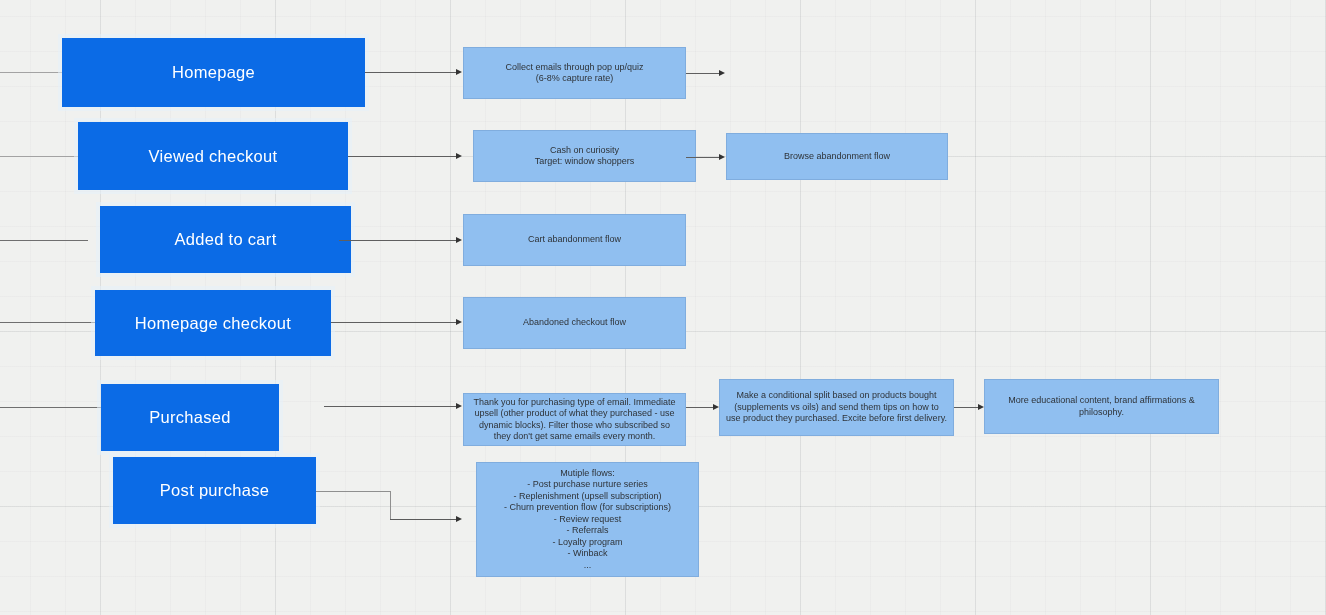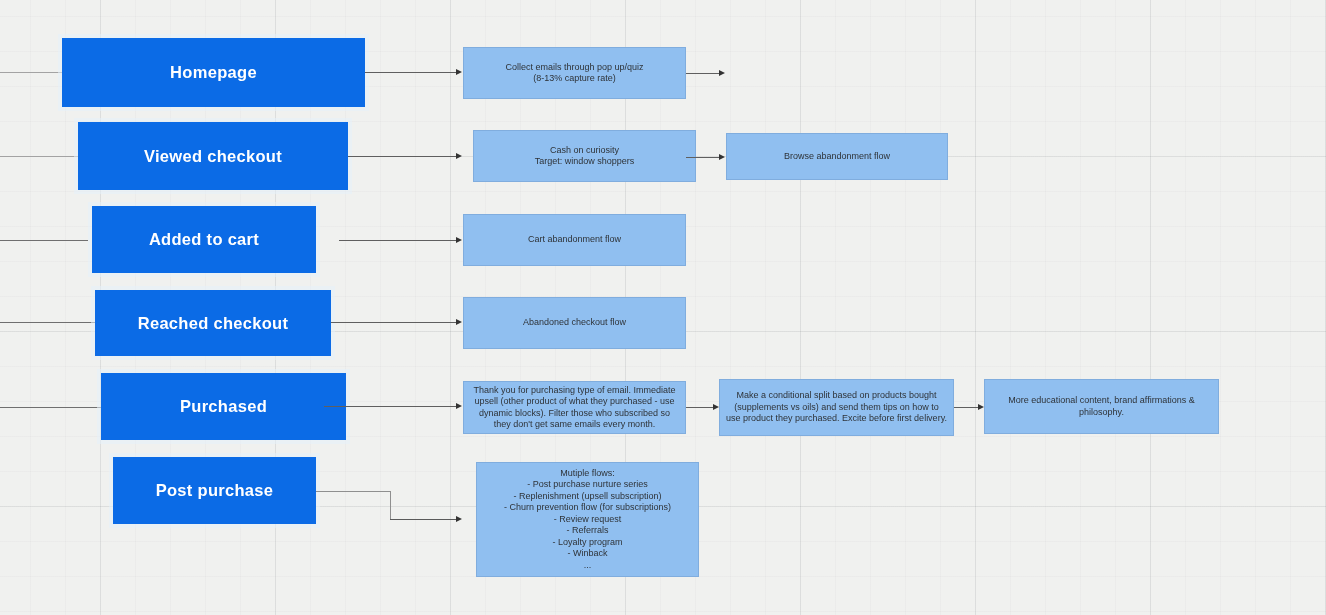--- a/index.html
+++ b/index.html
@@ -16,21 +16,20 @@
       linear-gradient(to bottom, rgba(90,100,105,0.035) 1px, transparent 1px);
     background-size:175px 175px,175px 175px,35px 35px,35px 35px;
     background-position:100px 0,0 156px,30px 0,0 16px;
   }
   .stage{
     position:absolute;
     background:#0b6be6;
     box-shadow:0 0 0 4px rgba(230,240,250,0.55);
     display:flex;align-items:center;justify-content:center;
     cursor:default;
-    font-weight:bold;
   }
   .stage-label{
     color:#ffffff;
     font-size:16.5px;
     letter-spacing:0.3px;
     white-space:nowrap;
   }
   .note{
     position:absolute;
     background:#90bff0;
@@ -65,27 +64,27 @@
   <div class="cl" style="left:0;top:240px;width:88px;background:#6f6f6f"></div>
   <div class="cl" style="left:0;top:322px;width:95px;background:#6f6f6f"></div>
   <div class="cl" style="left:0;top:407px;width:101px;background:#6f6f6f"></div>
 
   <div class="stage" style="left:62px;top:38px;width:303px;height:69px">
     <span class="stage-label">Homepage</span>
   </div>
   <div class="stage" style="left:78px;top:122px;width:270px;height:68px">
     <span class="stage-label">Viewed checkout</span>
   </div>
-  <div class="stage" style="left:92px;top:206px;width:224px;height:67px">
+  <div class="stage" style="left:100px;top:206px;width:251px;height:67px">
     <span class="stage-label">Added to cart</span>
   </div>
   <div class="stage" style="left:95px;top:290px;width:236px;height:66px">
-    <span class="stage-label">Reached checkout</span>
+    <span class="stage-label">Homepage checkout</span>
   </div>
-  <div class="stage" style="left:101px;top:373px;width:245px;height:67px">
+  <div class="stage" style="left:101px;top:384px;width:178px;height:67px">
     <span class="stage-label">Purchased</span>
   </div>
   <div class="stage" style="left:113px;top:457px;width:203px;height:67px">
     <span class="stage-label">Post purchase</span>
   </div>
 
   <div class="cl" style="left:365px;top:72px;width:91px"></div>
   <div class="arr" style="left:456px;top:69px"></div>
 
   <div class="cl" style="left:348px;top:156px;width:108px"></div>
@@ -100,33 +99,33 @@
   <div class="cl" style="left:324px;top:406px;width:132px"></div>
   <div class="arr" style="left:456px;top:403px"></div>
 
   <div class="cl" style="left:316px;top:491px;width:74px;background:#8f8f8f"></div>
   <div class="clv" style="left:390px;top:491px;height:28px"></div>
   <div class="cl" style="left:390px;top:519px;width:66px;background:#5a5a5a"></div>
   <div class="arr" style="left:456px;top:516px"></div>
 
   <div class="note" style="left:463px;top:47px;width:223px;height:52px">
     <span class="note-text">Collect emails through pop up/quiz
-(8-13% capture rate)</span>
+(6-8% capture rate)</span>
   </div>
   <div class="note" style="left:473px;top:130px;width:223px;height:52px">
     <span class="note-text">Cash on curiosity
 Target: window shoppers</span>
   </div>
   <div class="note" style="left:463px;top:214px;width:223px;height:52px">
     <span class="note-text">Cart abandonment flow</span>
   </div>
   <div class="note" style="left:463px;top:297px;width:223px;height:52px">
     <span class="note-text">Abandoned checkout flow</span>
   </div>
-  <div class="note" style="left:463px;top:381px;width:223px;height:53px">
+  <div class="note" style="left:463px;top:393px;width:223px;height:53px">
     <span class="note-text">Thank you for purchasing type of email. Immediate upsell (other product of what they purchased - use dynamic blocks). Filter those who subscribed so they don't get same emails every month.</span>
   </div>
   <div class="note" style="left:476px;top:462px;width:223px;height:115px">
     <span class="note-text">Mutiple flows:
 - Post purchase nurture series
 - Replenishment (upsell subscription)
 - Churn prevention flow (for subscriptions)
 - Review request
 - Referrals
 - Loyalty program

